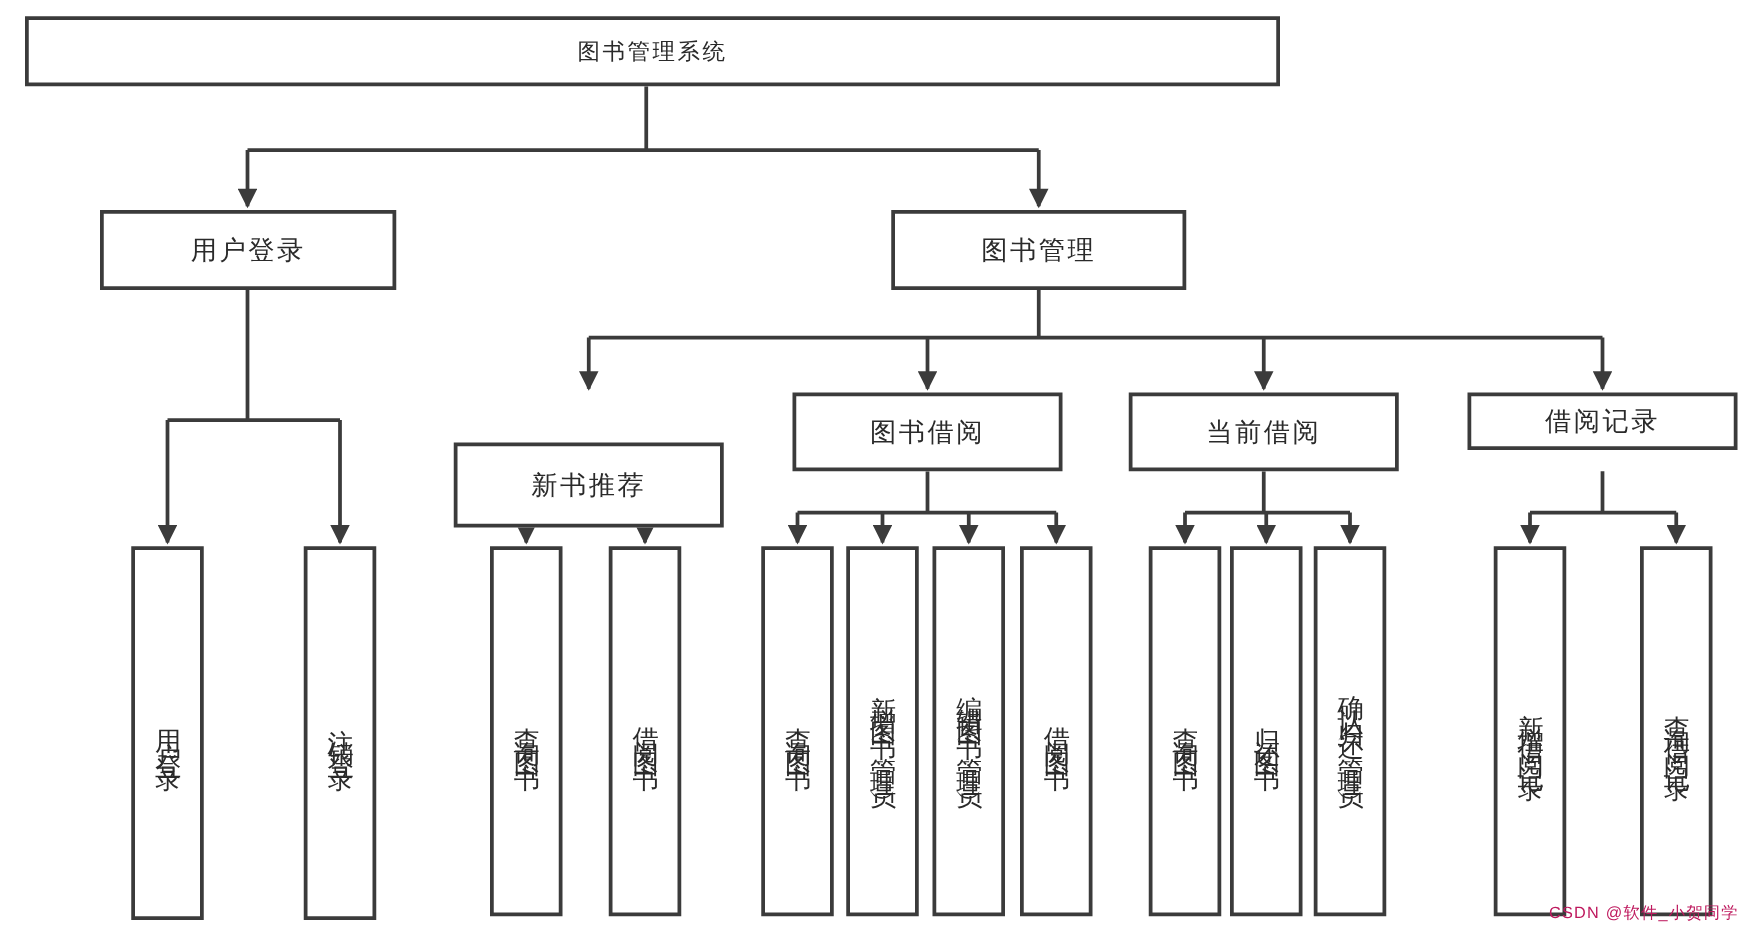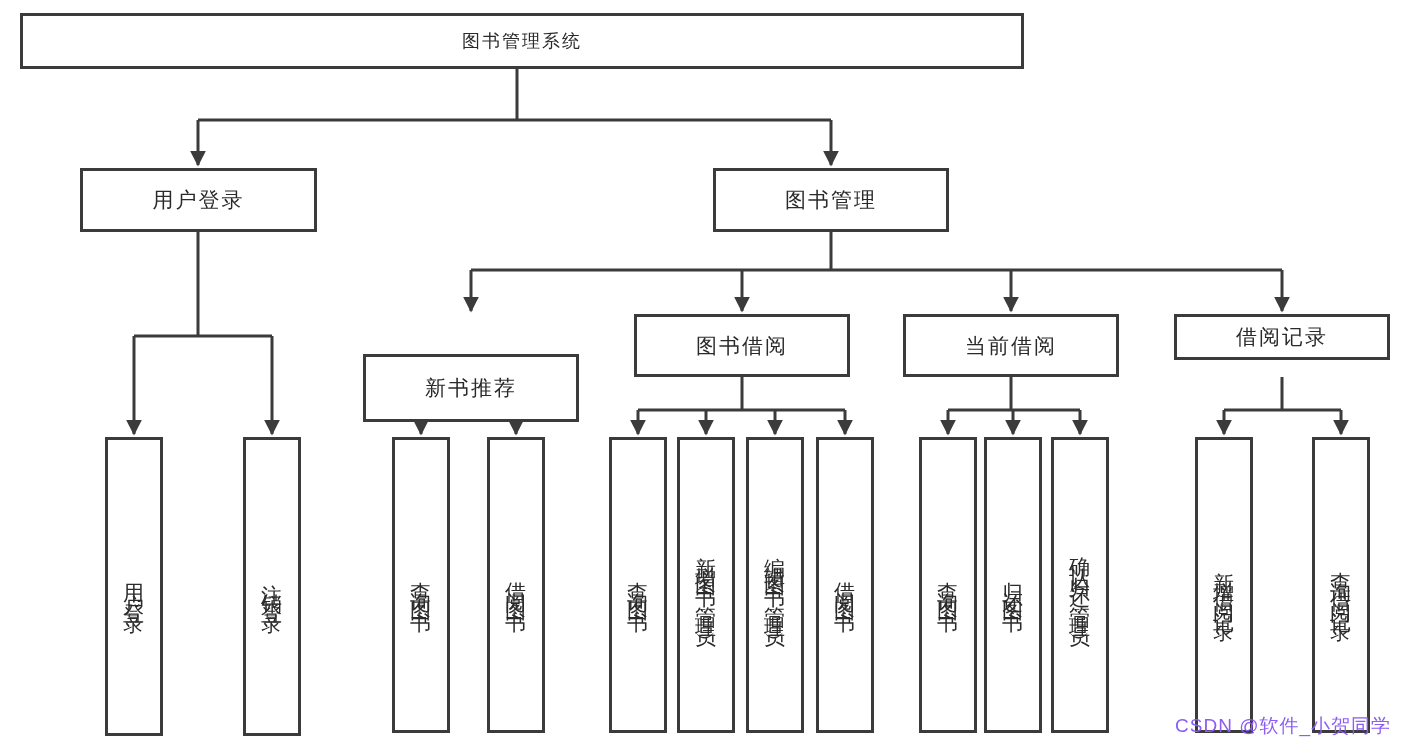--- a/index.html
+++ b/index.html
@@ -15,21 +15,21 @@
   }
   .node.root-box{font-size:18px;letter-spacing:2px;}
   .node.h-box{font-size:21px;letter-spacing:2px;}
   .node.leaf-box{font-size:21px;}
   .leaf-box .vtext{
     writing-mode:vertical-rl;text-orientation:mixed;
     letter-spacing:10px;line-height:1;white-space:nowrap;
   }
   .watermark{
     position:absolute;right:14px;bottom:8px;
-    font-size:19px;color:#8b5cf6;letter-spacing:1px;z-index:5;margin-top:32px;
+    font-size:13px;color:#be185d;letter-spacing:1px;z-index:5;margin-top:32px;
   }
 </style>
 </head>
 <body>
 
 <div class="stage">
 
   <svg class="wires" width="1405" height="747" viewBox="0 0 1405 747" xmlns="http://www.w3.org/2000/svg">
     <defs>
       <marker id="arrow" viewBox="0 0 10 10" refX="9" refY="5" markerWidth="7.4" markerHeight="5.2" orient="auto">

